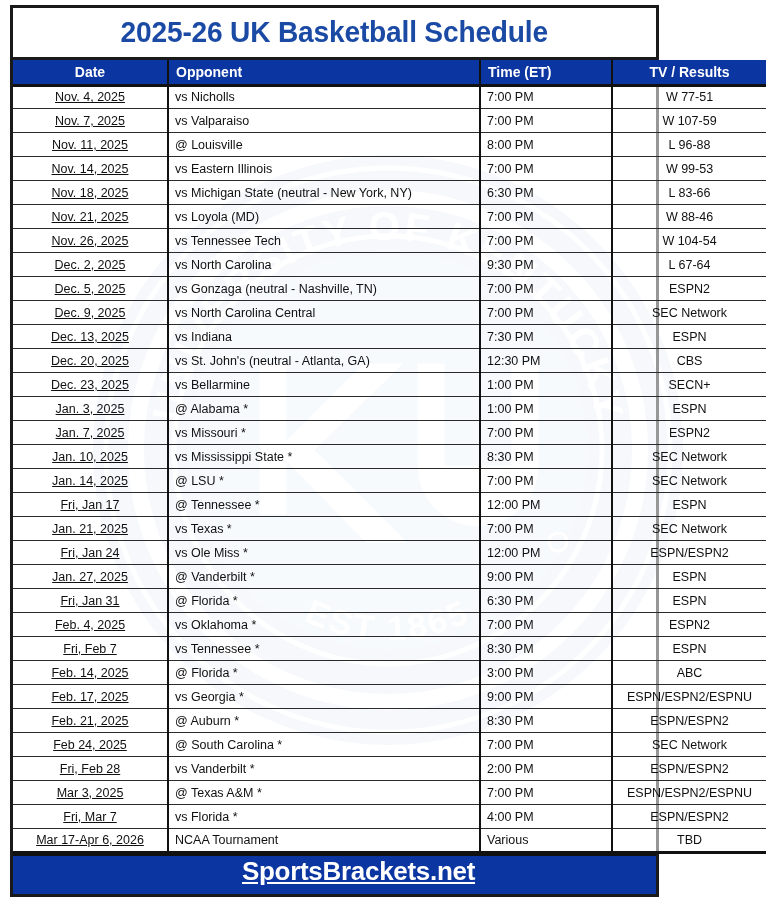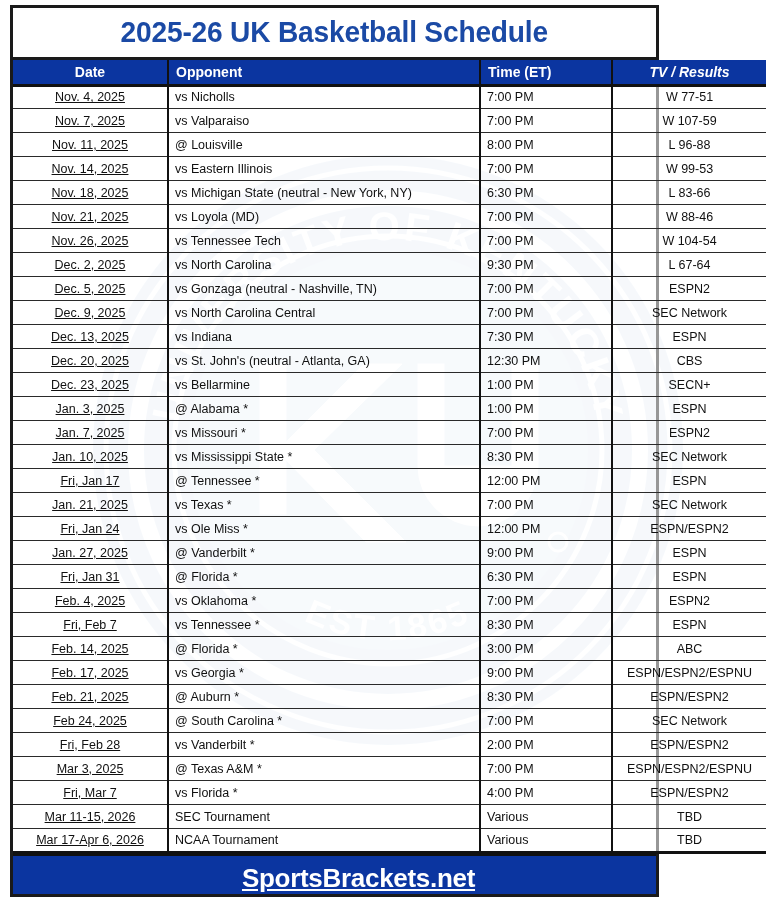--- a/index.html
+++ b/index.html
@@ -85,21 +85,21 @@
     padding: 0 7px;
     border-right: 2px solid #111;
     border-bottom: 3px solid #111;
     box-sizing: border-box;
     white-space: nowrap;
   }
   #sched-table thead th:last-child { border-right: none; }
   th.h-date { text-align: center; }
   th.h-opp  { text-align: left; }
   th.h-time { text-align: left; }
-  th.h-tv   { text-align: center; font-style: italic; }
+  th.h-tv   { text-align: center; }
 
   #sched-table tbody td {
     height: 23.5px;
     padding: 0 6px;
     border-right: 2px solid #111;
     border-bottom: 1.6px solid #2a2a2a;
     box-sizing: border-box;
     color: #101010;
     background: rgba(255,255,255,0.55);
     overflow: visible;
@@ -112,21 +112,21 @@
   td.d-opp  { text-align: left; }
   td.d-time { text-align: left; margin-left: 48px; }
   td.d-tv   { text-align: center; }
 
   
   #footer-bar {
     flex: 0 0 38px;
     height: 38px;
     background: #0b35a0;
     display: flex;
-    align-items: flex-end;
+    align-items: flex-start;
     justify-content: center;
     border-top: 2px solid #111;
     padding-left: 48px;
   }
   #footer-text {
     color: #ffffff;
     font-size: 26px;
     font-weight: bold;
     text-decoration: underline;
     text-underline-offset: 2px;
@@ -275,20 +275,26 @@
             <td class="d-time">7:00 PM</td>
             <td class="d-tv">ESPN2</td>
           </tr>
           <tr>
             <td class="d-date">Jan. 10, 2025</td>
             <td class="d-opp">vs Mississippi State *</td>
             <td class="d-time">8:30 PM</td>
             <td class="d-tv">SEC Network</td>
           </tr>
           <tr>
+            <td class="d-date">Jan. 14, 2025</td>
+            <td class="d-opp">@ LSU *</td>
+            <td class="d-time">7:00 PM</td>
+            <td class="d-tv">SEC Network</td>
+          </tr>
+          <tr>
             <td class="d-date">Fri, Jan 17</td>
             <td class="d-opp">@ Tennessee *</td>
             <td class="d-time">12:00 PM</td>
             <td class="d-tv">ESPN</td>
           </tr>
           <tr>
             <td class="d-date">Jan. 21, 2025</td>
             <td class="d-opp">vs Texas *</td>
             <td class="d-time">7:00 PM</td>
             <td class="d-tv">SEC Network</td>
@@ -359,26 +365,20 @@
             <td class="d-time">7:00 PM</td>
             <td class="d-tv">ESPN/ESPN2/ESPNU</td>
           </tr>
           <tr>
             <td class="d-date">Fri, Mar 7</td>
             <td class="d-opp">vs Florida *</td>
             <td class="d-time">4:00 PM</td>
             <td class="d-tv">ESPN/ESPN2</td>
           </tr>
           <tr>
-            <td class="d-date">Mar 11-15, 2026</td>
-            <td class="d-opp">SEC Tournament</td>
-            <td class="d-time">Various</td>
-            <td class="d-tv">TBD</td>
-          </tr>
-          <tr>
             <td class="d-date">Mar 17-Apr 6, 2026</td>
             <td class="d-opp">NCAA Tournament</td>
             <td class="d-time">Various</td>
             <td class="d-tv">TBD</td>
           </tr>
         </tbody>
     </table>
 
     <div id="footer-bar">
       <span id="footer-text">SportsBrackets.net</span>

